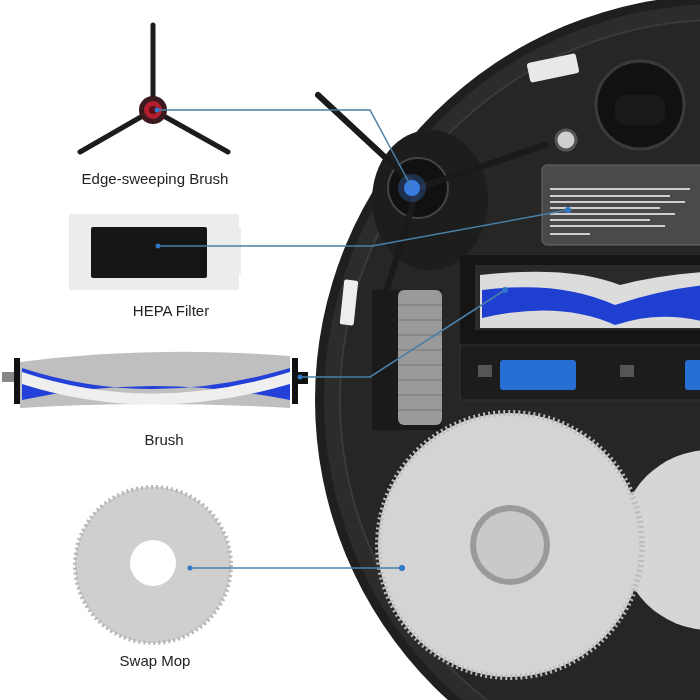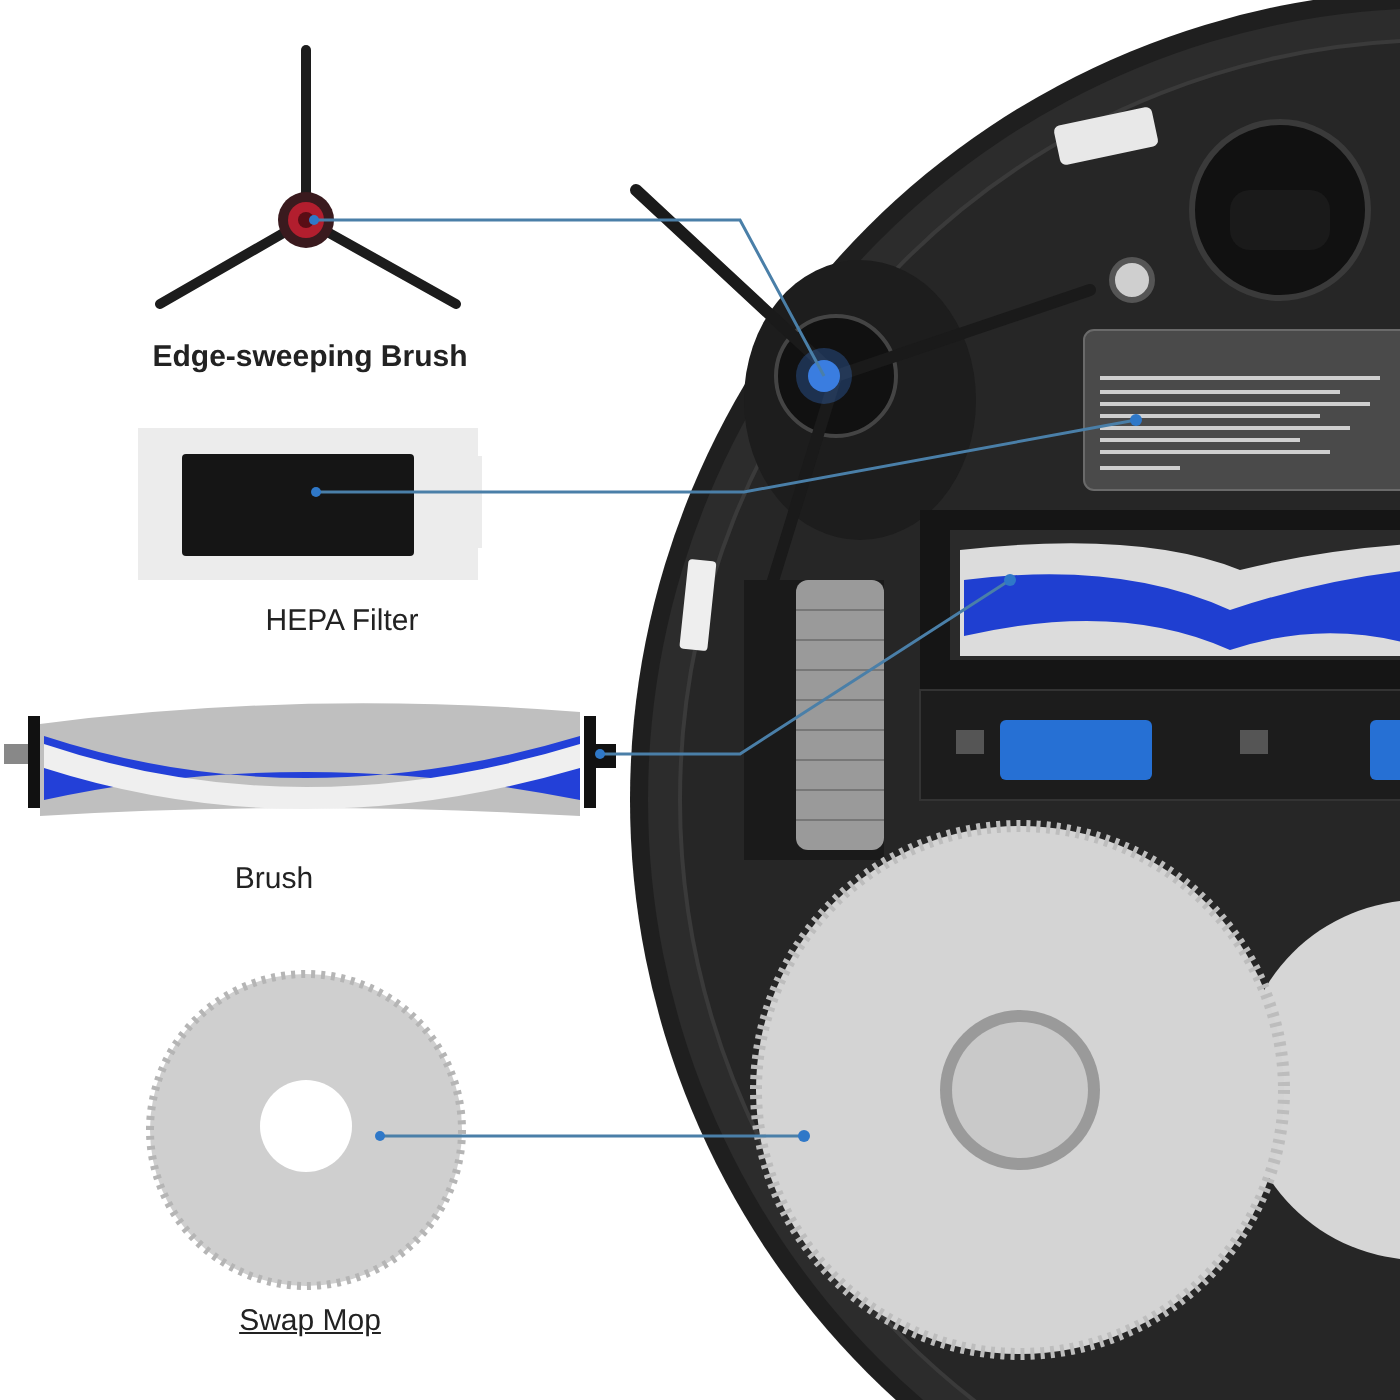--- a/index.html
+++ b/index.html
@@ -121,16 +121,16 @@
     <circle cx="157" cy="110" r="2.5"></circle>
     <circle cx="158" cy="246" r="2.5"></circle>
     <circle cx="568" cy="210" r="3"></circle>
     <circle cx="300" cy="377" r="2.5"></circle>
     <circle cx="505" cy="290" r="3"></circle>
     <circle cx="190" cy="568" r="2.5"></circle>
     <circle cx="402" cy="568" r="3"></circle>
   </g>
 </svg>
 
-<div class="label" style="left:55px;top:170px;width:200px;font-weight:bold;">Edge-sweeping Brush</div>
+<div class="label" style="left:55px;top:170px;width:200px;">Edge-sweeping Brush</div>
 <div class="label" style="left:71px;top:302px;width:200px;">HEPA Filter</div>
-<div class="label" style="left:37px;top:431px;width:200px;">Brush</div>
-<div class="label" style="left:55px;top:652px;width:200px;text-decoration:underline;">Swap Mop</div>
+<div class="label" style="left:64px;top:431px;width:200px;">Brush</div>
+<div class="label" style="left:55px;top:652px;width:200px;">Swap Mop</div>
 
 </body></html>

